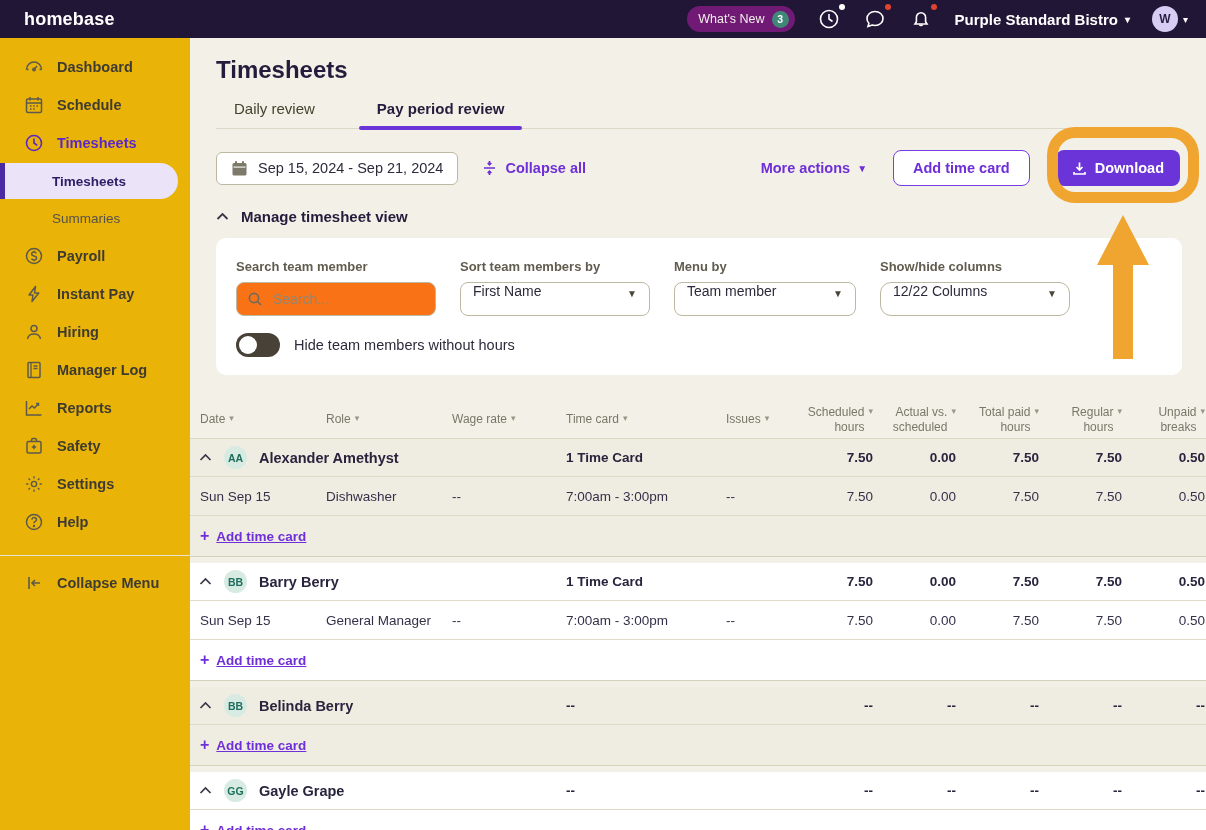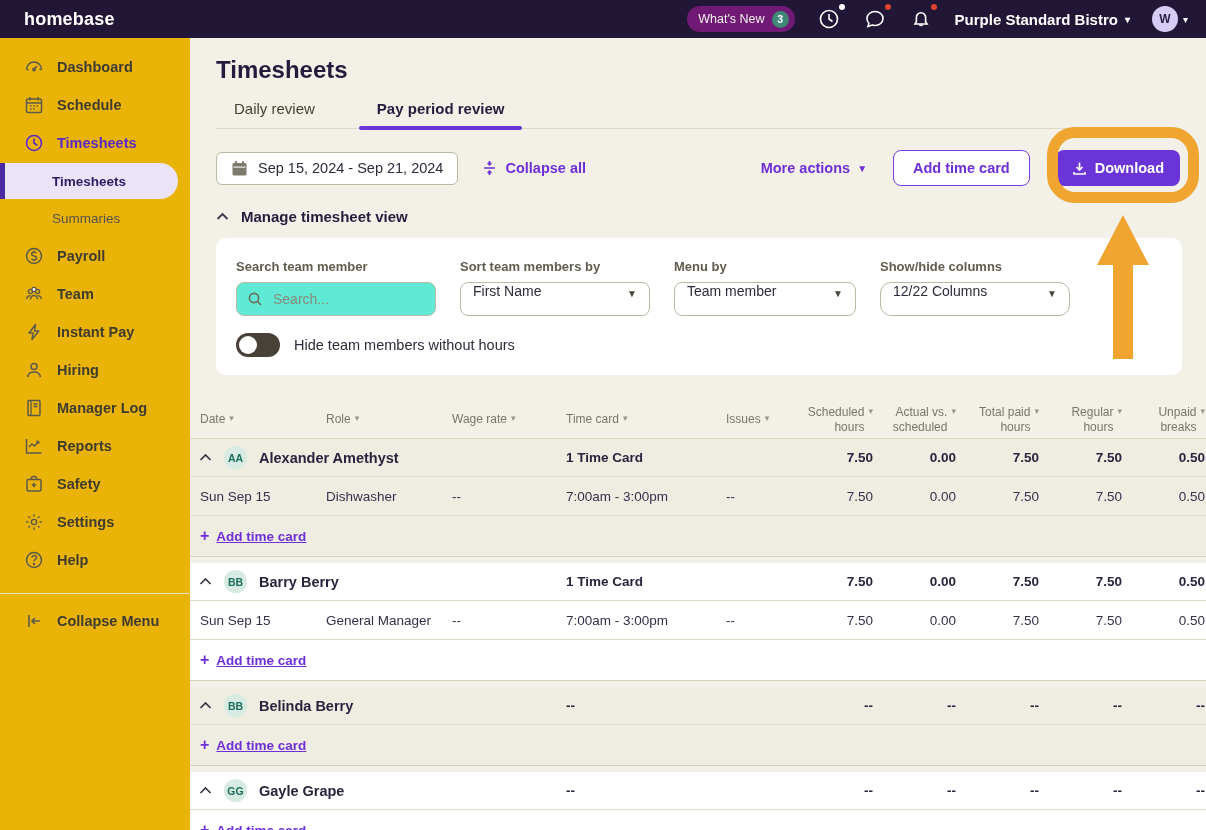--- a/index.html
+++ b/index.html
@@ -64,21 +64,21 @@
     gap:8px; font-family:"Liberation Sans", sans-serif; }
 
   .manage-row { display:flex; align-items:center; gap:12px; margin:22px 0 0 26px;
     font-size:15px; font-weight:bold; color:#241C3C; cursor:pointer; }
 
   .filter-panel { background:#fff; border-radius:10px; margin:13px 24px 0 26px; height:137px;
     padding:21px 20px; }
   .filters { display:flex; gap:24px; }
   .field { display:flex; flex-direction:column; }
   .field label { font-size:13px; font-weight:600; color:#605D4F; margin-bottom:8px; }
-  .search-box { width:200px; height:34px; border:1px solid #BDB8A2; border-radius:8px; background:#5eead4;
+  .search-box { width:200px; height:34px; border:1px solid #BDB8A2; border-radius:8px; background:#f97316;
     display:flex; align-items:center; gap:8px; padding:0 10px; }
   .search-box input { border:none; outline:none; font-size:14px; width:150px; color:#2E2A3B;
     font-family:"Liberation Sans", sans-serif; background:transparent; }
   .search-box input::placeholder { color:#8B887B; }
   .select { height:34px; border:1px solid #BDB8A2; border-radius:8px; background:#fff;
     display:flex; align-items:flex-end; justify-content:space-between; padding:16px 12px;
     font-size:14px; color:#2E2A3B; cursor:pointer; }
   .sel-sort { width:190px; } .sel-group { width:182px; } .sel-cols { width:190px;border-radius:11px; }
   .sel-tri { font-size:10px; color:#4A463A; }
   .toggle-row { display:flex; align-items:center; gap:14px; margin-top:17px; }
@@ -205,31 +205,20 @@
         <span class="nav-icon">
           <svg width="20" height="20" viewBox="0 0 20 20" fill="none" stroke="currentColor" stroke-width="1.5">
             <circle cx="10" cy="10" r="7.5"></circle>
             <path d="M12.3 7.3c-.5-.8-1.3-1.2-2.3-1.2-1.4 0-2.4.8-2.4 1.9s.9 1.6 2.4 1.9c1.6.3 2.5.9 2.5 2 0 1.2-1.1 2-2.5 2-1.1 0-2-.5-2.5-1.3M10 4.8v1.3M10 13.9v1.3"></path>
           </svg>
         </span>
         <span class="nav-label">Payroll</span>
       </div>
       <div class="nav-item">
         <span class="nav-icon">
-          <svg width="20" height="20" viewBox="0 0 20 20" fill="none" stroke="currentColor" stroke-width="1.4">
-            <circle cx="6.5" cy="7.5" r="2.1"></circle>
-            <circle cx="13.5" cy="7.5" r="2.1"></circle>
-            <circle cx="10" cy="5.5" r="2.1" fill="#fff"></circle>
-            <path d="M2.5 15c.4-2.2 2-3.4 4-3.4M17.5 15c-.4-2.2-2-3.4-4-3.4M6.3 15.5c.4-2.5 1.8-4 3.7-4s3.3 1.5 3.7 4"></path>
-          </svg>
-        </span>
-        <span class="nav-label">Team</span>
-      </div>
-      <div class="nav-item">
-        <span class="nav-icon">
           <svg width="20" height="20" viewBox="0 0 20 20" fill="none" stroke="currentColor" stroke-width="1.5">
             <path d="M11.5 2.5L5 11h4l-1 6.5L14.8 9h-4.3l1-6.5z" stroke-linejoin="round"></path>
           </svg>
         </span>
         <span class="nav-label">Instant Pay</span>
       </div>
       <div class="nav-item">
         <span class="nav-icon">
           <svg width="20" height="20" viewBox="0 0 20 20" fill="none" stroke="currentColor" stroke-width="1.5">
             <circle cx="10" cy="6.5" r="3"></circle>

